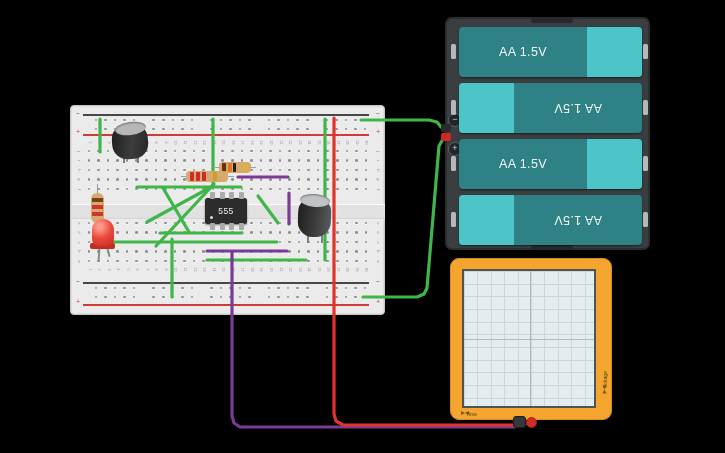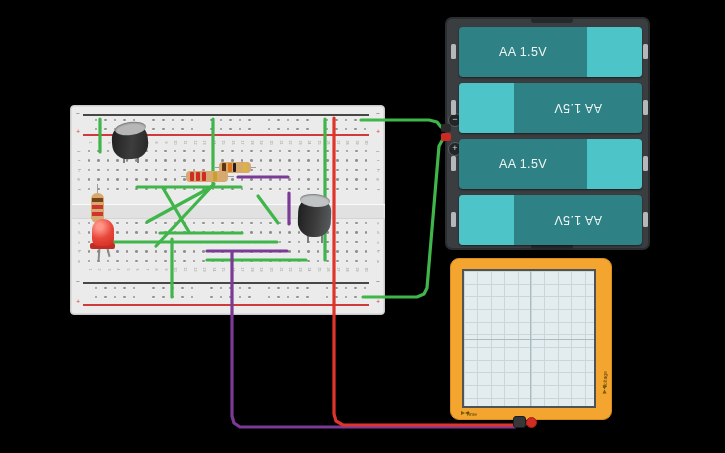--- a/index.html
+++ b/index.html
@@ -661,20 +661,35 @@
     <div style="left:180px;top:170px;width:55px;height:13px">
       <div class="lead" style="left:1px;top:5.5px;width:53px"></div>
       <div style="left:6px;top:1px;width:42px;height:10.5px;border-radius:4px;background:#d7a96e">
         <div class="band" style="left:4px;background:#cf2b2b"></div>
         <div class="band" style="left:10px;background:#cf2b2b"></div>
         <div class="band" style="left:16px;background:#cf2b2b"></div>
         <div class="band" style="left:27px;background:#c9a02c"></div>
       </div>
     </div>
 
+    <div id="ic" style="left:205px;top:192px;width:42px;height:38px">
+      <div style="left:0;top:6px;width:42px;height:26px;background:#2c2c2c;border-radius:2.5px;
+                  box-shadow:0 1px 2px rgba(0,0,0,.5);display:flex;align-items:center;justify-content:center;position:absolute">
+        <span style="position:relative;color:#eee;font-size:8.5px;letter-spacing:.5px">555</span>
+      </div>
+      <div style="left:5px;top:23.5px;width:3.2px;height:3.2px;border-radius:50%;background:#ddd"></div>
+    <div class="" style="left: 5px; top: 0px; width: 5px; height: 7px; background: rgb(169, 171, 173); border-radius: 1px;"></div>
+        <div class="" style="left: 5px; top: 31px; width: 5px; height: 7px; background: rgb(169, 171, 173); border-radius: 1px;"></div>
+        <div class="" style="left: 14.5px; top: 0px; width: 5px; height: 7px; background: rgb(169, 171, 173); border-radius: 1px;"></div>
+        <div class="" style="left: 14.5px; top: 31px; width: 5px; height: 7px; background: rgb(169, 171, 173); border-radius: 1px;"></div>
+        <div class="" style="left: 24px; top: 0px; width: 5px; height: 7px; background: rgb(169, 171, 173); border-radius: 1px;"></div>
+        <div class="" style="left: 24px; top: 31px; width: 5px; height: 7px; background: rgb(169, 171, 173); border-radius: 1px;"></div>
+        <div class="" style="left: 33.5px; top: 0px; width: 5px; height: 7px; background: rgb(169, 171, 173); border-radius: 1px;"></div>
+        <div class="" style="left: 33.5px; top: 31px; width: 5px; height: 7px; background: rgb(169, 171, 173); border-radius: 1px;"></div>
+      </div>
 
     <div style="left:296px;top:192px;width:38px;height:52px">
       <div style="left:11px;top:36px;width:2px;height:15px;background:#7c8082"></div>
       <div style="left:25px;top:36px;width:2px;height:15px;background:#7c8082"></div>
       <div style="left:2px;top:5px;width:33px;height:40px;border-radius:15px;transform:rotate(2deg);
                   background:linear-gradient(95deg,#1e1e1e,#3d3d3d 55%,#54585a 92%)"></div>
       <div style="left:4px;top:2px;width:30px;height:13px;border-radius:50%;transform:rotate(5deg);
                   background:#c0c3c4;box-shadow:0 1px 2px rgba(0,0,0,.4) inset"></div>
     </div>
 

